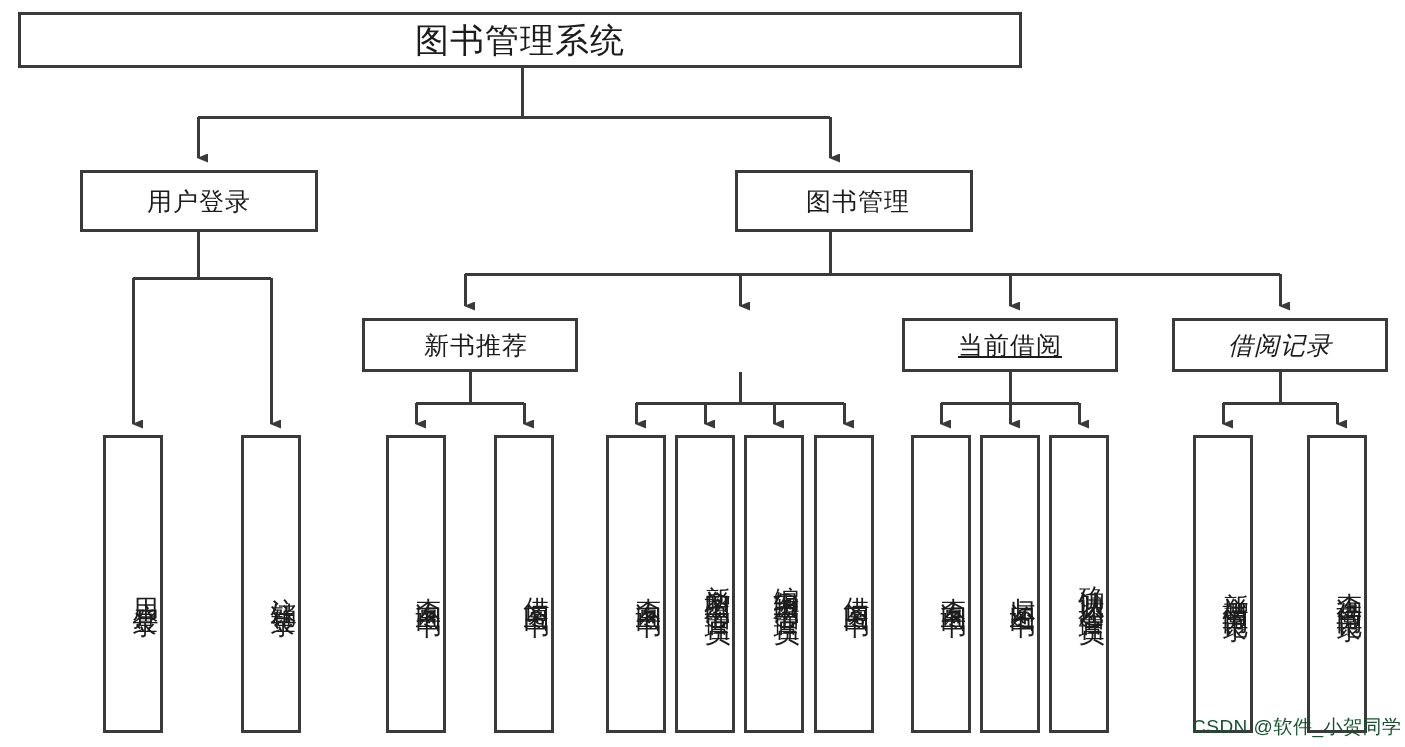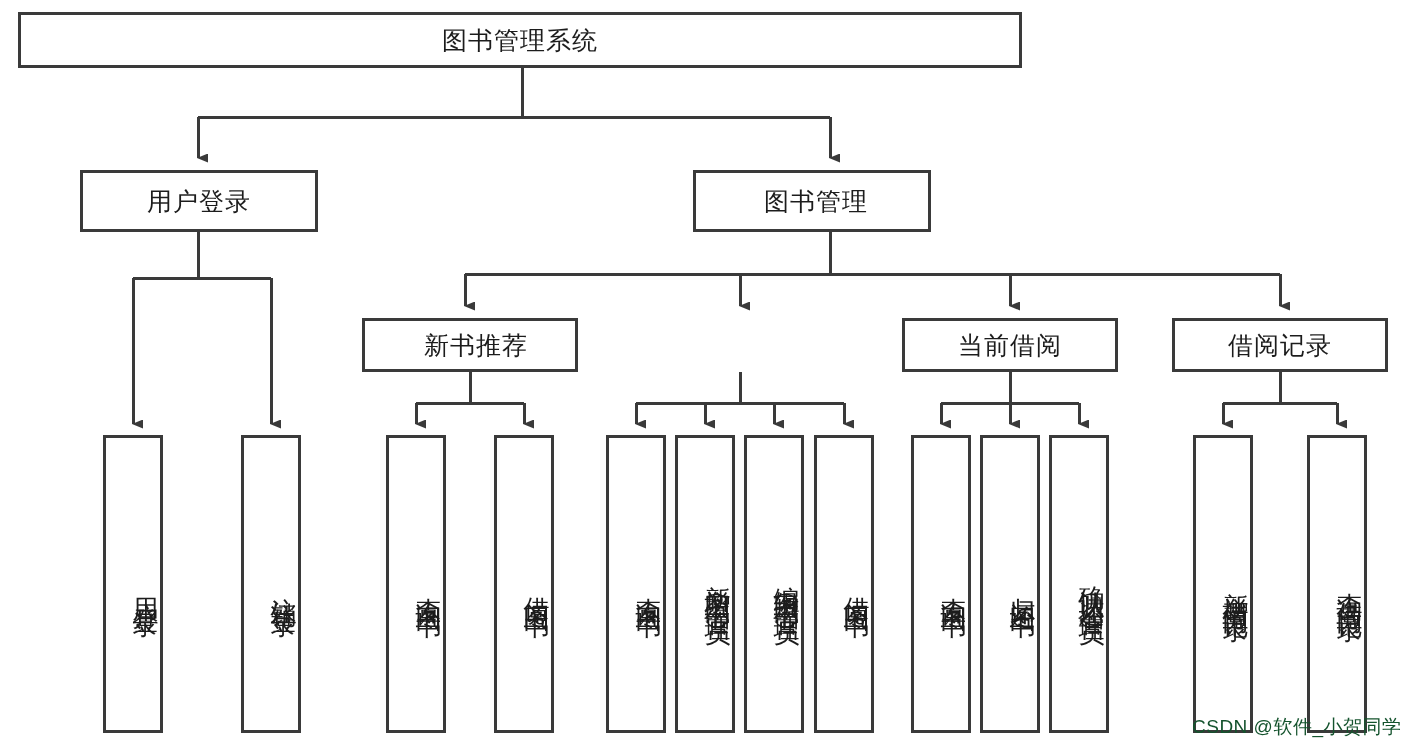--- a/index.html
+++ b/index.html
@@ -35,21 +35,21 @@
     justify-content: center;
     color: #1c1c1c;
   }
   .node-h {
     font-size: 25px;
     letter-spacing: 1px;
     line-height: 1.2;
     white-space: nowrap;
   }
   .node-root {
-    font-size: 25px;
+    font-size: 34px;
   }
   .node-v {
     writing-mode: vertical-rl;
     text-orientation: upright;
     align-items: flex-start;
     justify-content: center;
     padding-top: 6px;
     font-size: 26px;
     letter-spacing: 5px;
     line-height: 1.15;
@@ -122,31 +122,31 @@
     </g>
   </svg>
 
   <div class="node node-h node-root" style="left:18px; top:12px; width:1004px; height:56px;">
     <span>图书管理系统</span>
   </div>
 
   <div class="node node-h" style="left:80px; top:170px; width:238px; height:62px;">
     <span>用户登录</span>
   </div>
-  <div class="node node-h" style="left:693px; top:170px; width:238px; height:62px;padding-left:8px;">
+  <div class="node node-h" style="left:735px; top:170px; width:238px; height:62px;padding-left:8px;">
     <span>图书管理</span>
   </div>
 
   <div class="node node-h" style="left:362px; top:318px; width:216px; height:54px;padding-left:12px;">
     <span>新书推荐</span>
   </div>
-  <div class="node node-h" style="left:902px; top:318px; width:216px; height:54px;">
+  <div class="node node-h" style="left:902px; top:318px; width:216px; height:54px;text-decoration:underline;">
     <span>当前借阅</span>
   </div>
-  <div class="node node-h" style="left:1172px; top:318px; width:216px; height:54px;">
+  <div class="node node-h" style="left:1172px; top:318px; width:216px; height:54px;font-style:italic;">
     <span>借阅记录</span>
   </div>
 
   <div class="node node-v" style="left:103px; top:435px; width:60px; height:298px;">
     <span class="vtext">用户登录</span>
   </div>
   <div class="node node-v" style="left:241px; top:435px; width:60px; height:298px;">
     <span class="vtext">注销登录</span>
   </div>
 

